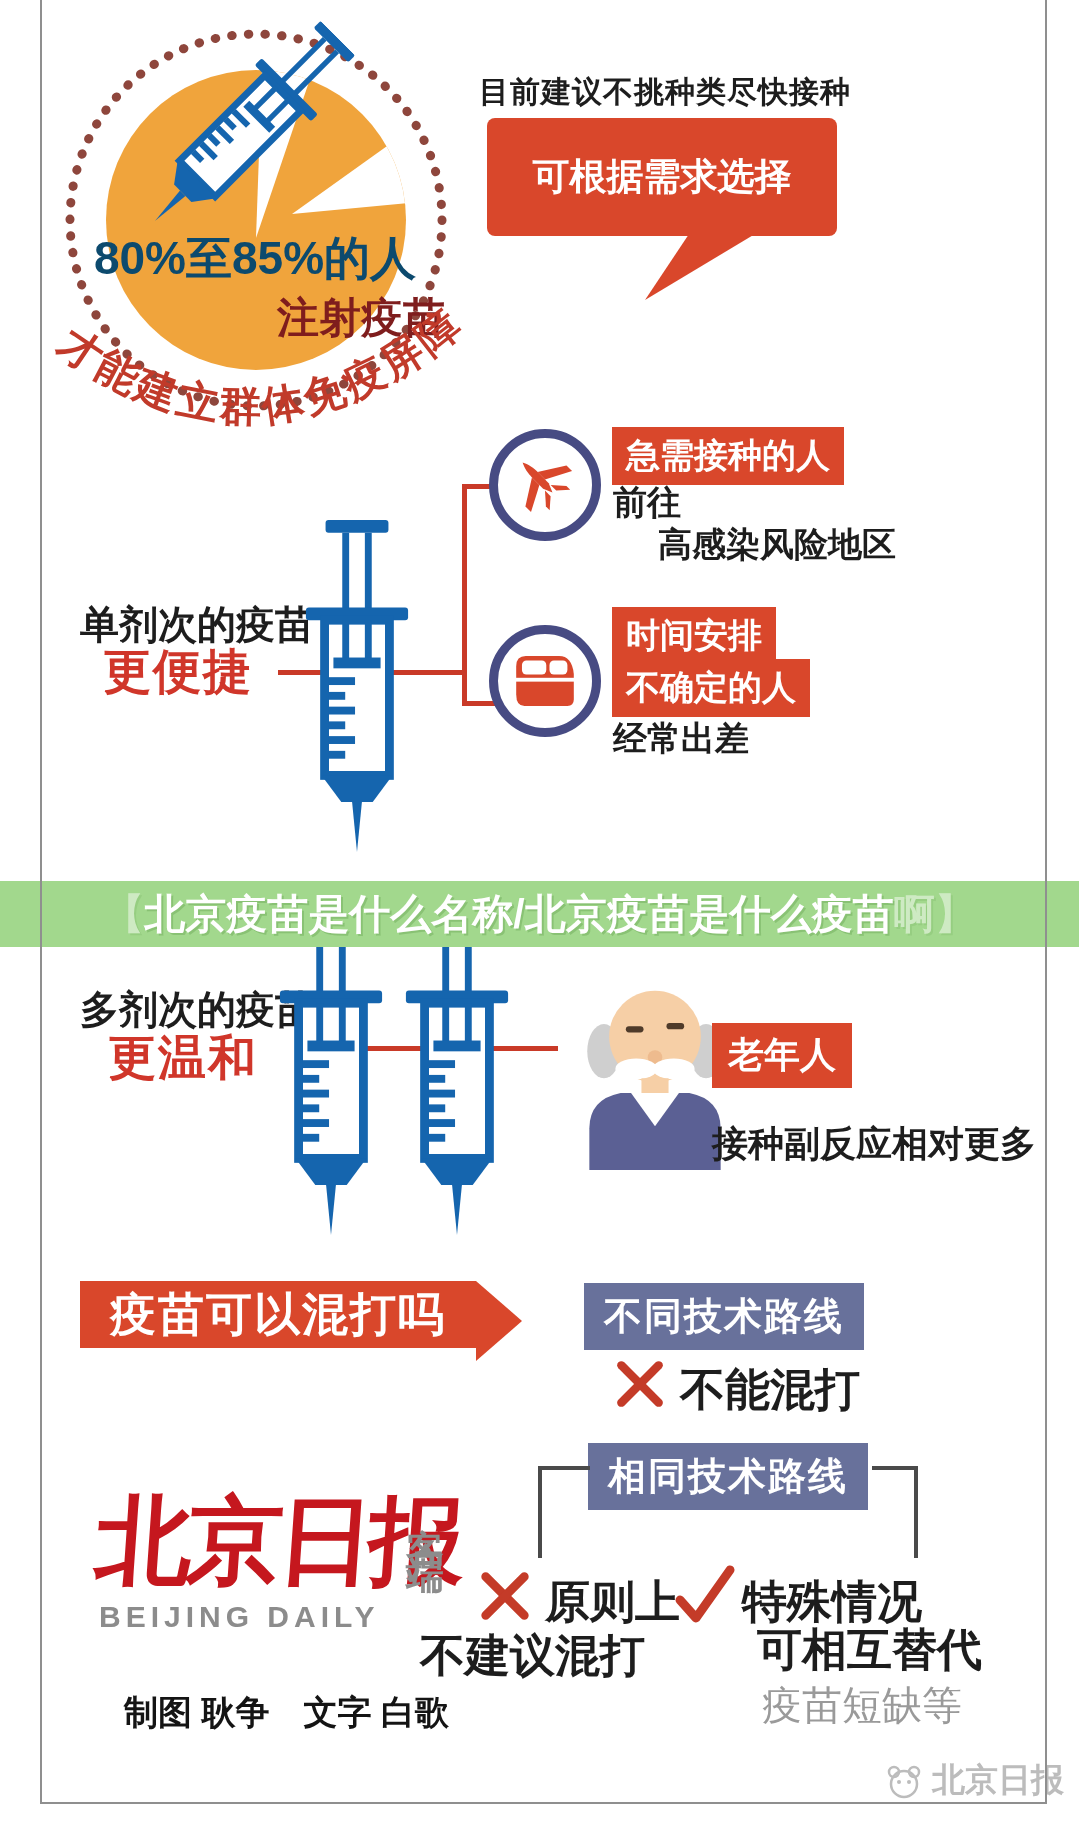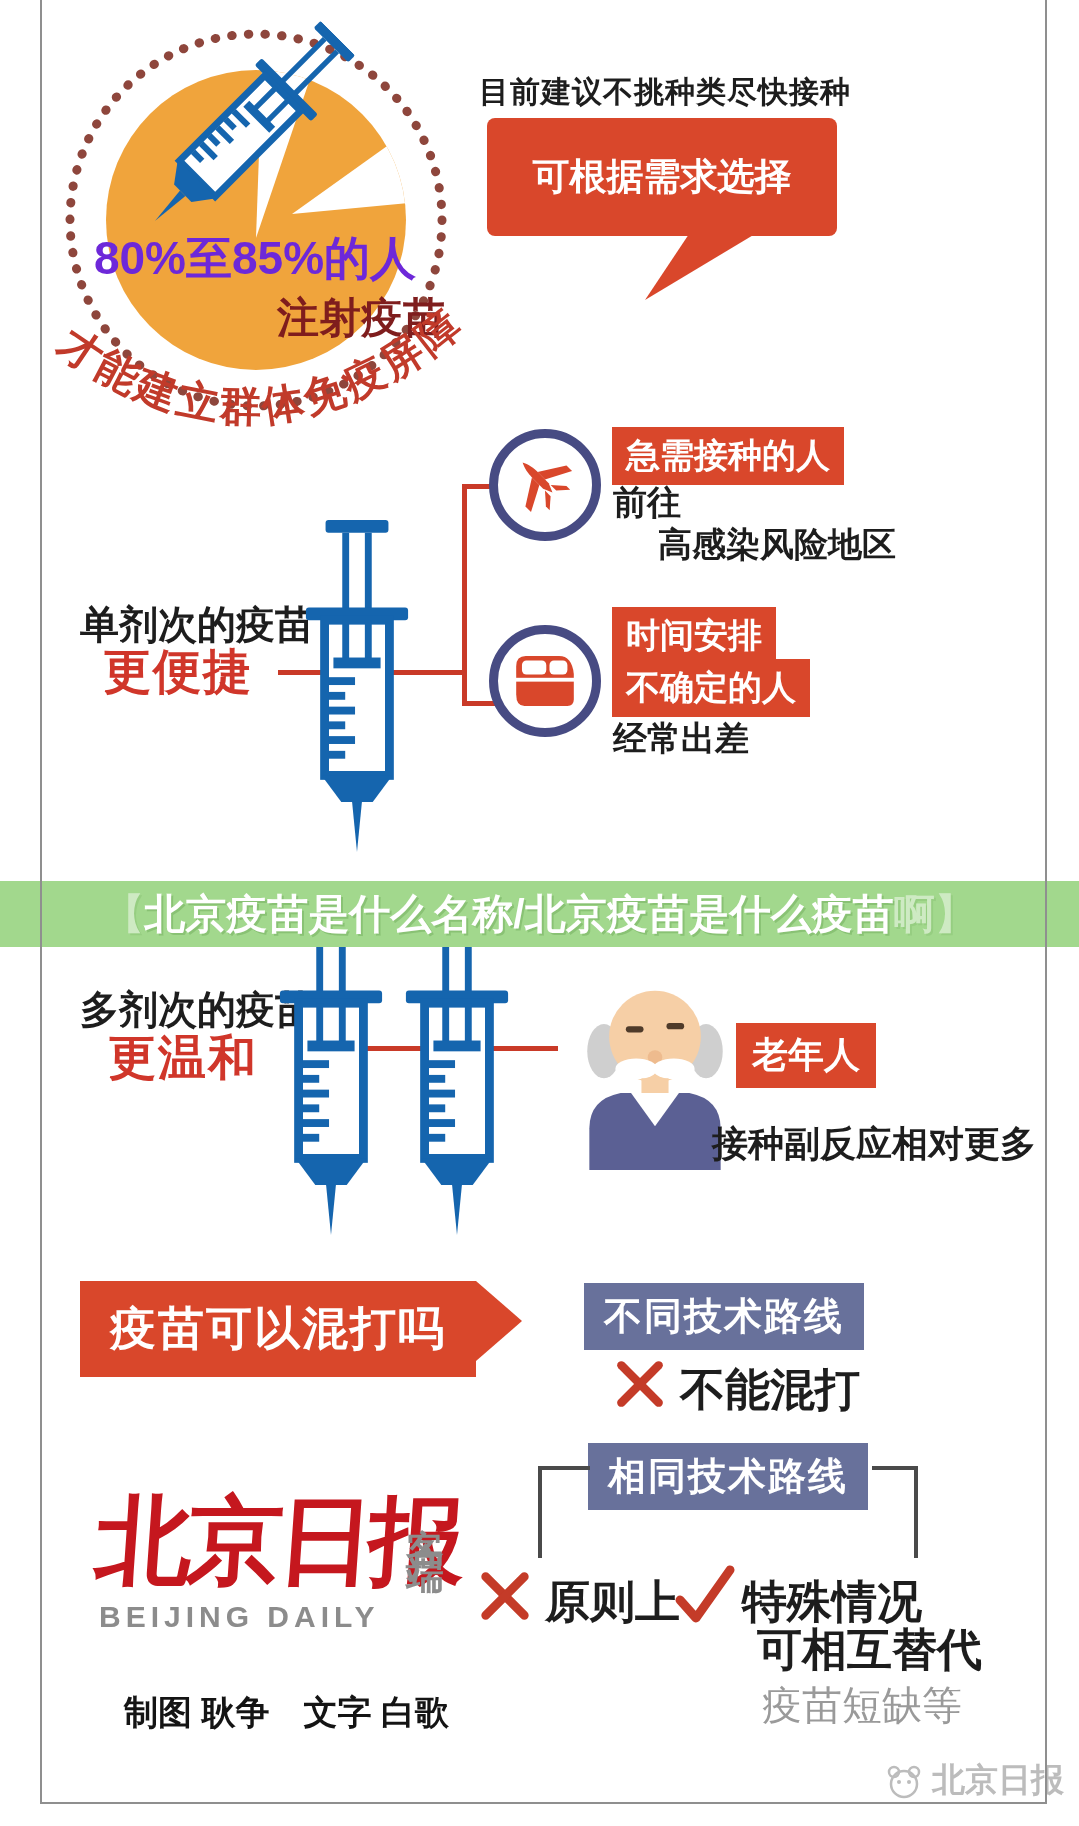--- a/index.html
+++ b/index.html
@@ -7,42 +7,42 @@
           font-family:"Liberation Sans","DejaVu Sans",sans-serif;color:#111;}
   .abs{position:absolute;}
   .ctext{text-align:center;}
   
   .frame{background:#8f8f8f;}
   
   .orange-wrap{width:300px;height:300px;border-radius:50%;overflow:hidden;background:#f0a43c;}
   .notch{position:absolute;inset:0;background:#fff;}
   .n1{clip-path:polygon(52% 0%,69% 0%,50% 56%);}
   .n2{clip-path:polygon(62% 48%,104% 18%,104% 44%);}
-  .stat1{width:380px;font-size:46px;font-weight:bold;color:#6d28d9;}
+  .stat1{width:380px;font-size:46px;font-weight:bold;color:#0c4a6e;}
   .stat2{width:380px;font-size:42px;font-weight:bold;color:#7f1d1d;text-align:right;}
   
   .headline{font-size:30px;font-weight:bold;color:#1d1d1d;letter-spacing:1px;white-space:nowrap;}
   .bubble{width:350px;height:118px;background:#d9472b;border-radius:8px;display:flex;flex-direction:column;
           justify-content:center;align-items:center;color:#fff;font-size:37px;font-weight:bold;line-height:1.5;}
   
   .sec-title{font-size:39px;font-weight:bold;color:#1d1d1d;white-space:nowrap;}
   .sec-high{font-size:48px;font-weight:bold;color:#d0362a;white-space:nowrap;letter-spacing:2px;}
   .redline{background:#c93a28;}
   .grayline{background:#4a4a4a;}
   .ring{width:94px;height:94px;border:9px solid #474b83;border-radius:50%;display:flex;align-items:center;justify-content:center;background:#fff;}
   .badge{display:inline-block;background:#d9472b;color:#fff;font-weight:bold;font-size:34px;
          padding:6px 14px;white-space:nowrap;}
   .desc{font-size:34px;font-weight:600;color:#1d1d1d;white-space:nowrap;}
   
   .greenbar{left:0;top:881px;width:1079px;height:66px;background:#a2d88d;display:flex;align-items:center;justify-content:center;}
   .greenbar .t{font-size:41px;font-weight:bold;color:#fff;white-space:nowrap;
                text-shadow:2px 2px 0 rgba(116,176,96,.55);}
   .greenbar .faint{opacity:.48;}
   
-  .banner{width:396px;height:96px;background:#d9472b;color:#fff;font-size:46px;font-weight:bold;
+  .banner{width:396px;height:67px;background:#d9472b;color:#fff;font-size:46px;font-weight:bold;
           display:flex;align-items:center;justify-content:center;letter-spacing:2px;}
   .banner-tip{width:0;height:0;border-top:40px solid transparent;border-bottom:40px solid transparent;border-left:46px solid #d9472b;}
   .slate{display:inline-block;background:#68719b;color:#fff;font-weight:bold;font-size:38px;
          padding:8px 20px;white-space:nowrap;letter-spacing:2px;}
   .big{font-size:45px;font-weight:600;color:#1d1d1d;white-space:nowrap;}
   .note{font-size:40px;font-weight:500;color:#9a9a9a;white-space:nowrap;}
   
   .brand-cn{font-family:"DejaVu Serif","Liberation Serif",serif;font-size:96px;font-weight:bold;color:#c5171e;
             letter-spacing:-5px;white-space:nowrap;transform:skewX(-4deg);}
   .brand-en{font-size:30px;font-weight:bold;color:#8c8c8c;letter-spacing:5px;white-space:nowrap;}
@@ -166,21 +166,21 @@
     <rect x="57" y="52" width="17" height="6" rx="3" fill="#4f3b2a"></rect>
     <rect x="96" y="49" width="17" height="6" rx="3" fill="#4f3b2a"></rect>
     <circle cx="85" cy="82" r="7" fill="#eebb8e"></circle>
     <ellipse cx="67" cy="93" rx="20" ry="10" fill="#ffffff"></ellipse>
     <ellipse cx="103" cy="93" rx="20" ry="10" fill="#ffffff"></ellipse>
     <rect x="72" y="102" width="26" height="16" fill="#f6cfa6"></rect>
     <path d="M 22 190 L 22 150 Q 22 122 52 116 L 118 116 Q 148 122 148 150 L 148 190 Z" fill="#5b6094"></path>
     <polygon points="62,116 108,116 85,148" fill="#ffffff"></polygon>
   </svg>
 
-  <div class="abs badge" style="left:712px;top:1023px;font-size:36px;padding:8px 16px;margin-left:24px;">老年人</div>
+  <div class="abs badge" style="left:712px;top:1023px;font-size:36px;padding:8px 16px;">老年人</div>
   <div class="abs desc" style="left:712px;top:1120px;font-size:36px;">接种副反应相对更多</div>
 
   <div class="abs banner" style="left:80px;top:1281px;">疫苗可以混打吗</div>
   <div class="abs banner-tip" style="left:476px;top:1281px;"></div>
 
   <div class="abs slate" style="left:584px;top:1283px;">不同技术路线</div>
   <svg class="abs" style="left:612px;top:1356px;" width="56" height="56" viewBox="0 0 60 60">
     <line x1="10" y1="10" x2="50" y2="50" stroke="#c43b28" stroke-width="9" stroke-linecap="round"></line>
     <line x1="50" y1="10" x2="10" y2="50" stroke="#c43b28" stroke-width="9" stroke-linecap="round"></line>
   </svg>
@@ -191,20 +191,21 @@
   <div class="abs grayline" style="left:538px;top:1466px;width:52px;height:4px;"></div>
   <div class="abs grayline" style="left:872px;top:1466px;width:46px;height:4px;"></div>
   <div class="abs grayline" style="left:538px;top:1466px;width:4px;height:92px;"></div>
   <div class="abs grayline" style="left:914px;top:1466px;width:4px;height:92px;"></div>
 
   <svg class="abs" style="left:476px;top:1567px;" width="58" height="58" viewBox="0 0 60 60">
     <line x1="10" y1="10" x2="50" y2="50" stroke="#c43b28" stroke-width="9" stroke-linecap="round"></line>
     <line x1="50" y1="10" x2="10" y2="50" stroke="#c43b28" stroke-width="9" stroke-linecap="round"></line>
   </svg>
   <div class="abs big" style="left:545px;top:1572px;">原则上</div>
+  <div class="abs big" style="left:420px;top:1626px;">不建议混打</div>
 
   <svg class="abs" style="left:672px;top:1562px;" width="64" height="64" viewBox="0 0 64 64">
     <polyline points="8,38 24,56 58,8" fill="none" stroke="#c43b28" stroke-width="9" stroke-linecap="round" stroke-linejoin="round"></polyline>
   </svg>
   <div class="abs big" style="left:742px;top:1572px;">特殊情况</div>
   <div class="abs big" style="left:757px;top:1620px;">可相互替代</div>
   <div class="abs note" style="left:762px;top:1678px;">疫苗短缺等</div>
 
   <div class="abs brand-cn" style="left:96px;top:1478px;">北京日报</div>
   <div class="abs brand-en" style="left:99px;top:1600px;">BEIJING DAILY</div>

